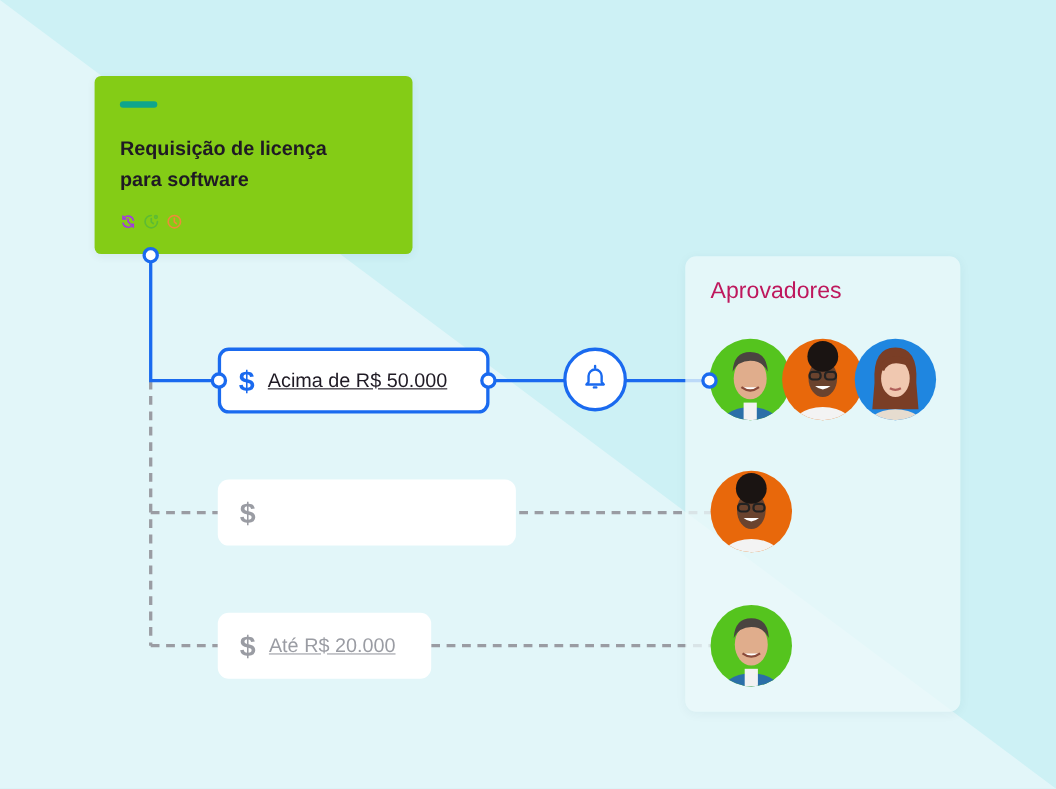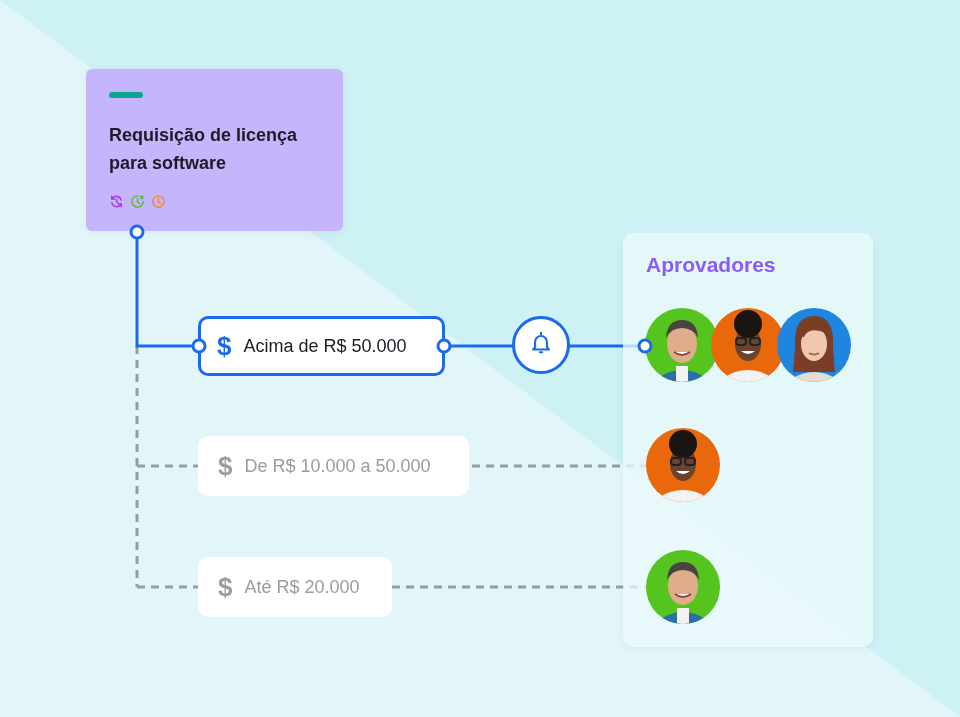--- a/index.html
+++ b/index.html
@@ -8,61 +8,62 @@
       font-family: "Liberation Sans", "DejaVu Sans", sans-serif;
       background: #e2f6f9;
     }
     .bg-tri {
       position: absolute; left: 0; top: 0; width: 960px; height: 717px;
       background: #cdf1f5;
       clip-path: polygon(0 0, 960px 0, 960px 717px);
     }
     .card {
       position: absolute; left: 86px; top: 69px; width: 257px; height: 162px;
-      background: #c4b5fd; border-radius: 6px;
+      background: #84cc16; border-radius: 6px;
       box-shadow: 0 2px 8px rgba(0,60,80,0.06);
+      padding-left: 32px;
     }
     .card .accent {
       position: absolute; left: 23px; top: 23px; width: 34px; height: 6px;
       border-radius: 3px;
     }
     .card .title {
       position: absolute; left: 23px; top: 52px; width: 220px;
       font-size: 18px; font-weight: bold; line-height: 28px; color: #1f1a24;
     }
     .card .icons { position: absolute; left: 23px; top: 125px; display: flex; gap: 6px; }
     .card .icons span { width: 15px; height: 15px; display: block; }
 
     svg.lines { position: absolute; left: 0; top: 0; width: 960px; height: 717px; }
 
     .pill {
       position: absolute; background: #fff; border-radius: 10px;
       display: flex; align-items: center; box-sizing: border-box;
     }
     .pill .dollar { font-weight: bold; font-size: 26px; margin-right: 12px; margin-left: 20px; }
-    .pill .label { font-size: 18px; }
+    .pill .label { font-size: 18px; text-decoration: underline; }
     .pill.active { border: 3px solid #1a6aef; }
     .pill.active .dollar { color: #1a6aef; margin-left: 16px; }
     .pill.active .label { color: #1f1a24; }
     .pill.inactive .dollar { color: #9a9ca3; }
     .pill.inactive .label { color: #9a9ca3; }
 
     .bell {
       position: absolute; left: 512px; top: 316px; width: 58px; height: 58px;
       border-radius: 50%; background: #fff; border: 3px solid #1a6aef;
       box-sizing: border-box; display: flex; align-items: center; justify-content: center;
     }
 
     .panel {
       position: absolute; left: 623px; top: 233px; width: 250px; height: 414px;
       border-radius: 10px; background: rgba(235, 248, 250, 0.78);
       box-shadow: 0 2px 10px rgba(0,60,80,0.05);
     }
     .panel .ptitle {
-      position: absolute; left: 23px; top: 20px; font-size: 21px; font-weight: bold; color: #8b5cf6;
+      position: absolute; left: 23px; top: 20px; font-size: 21px; font-weight: normal; color: #be185d;
     }
     .avatar {
       position: absolute; width: 74px; height: 74px; border-radius: 50%;
       overflow: hidden;
     }
     .avatar svg { display: block; }
   </style>
 </head>
 <body>
 
@@ -113,21 +114,20 @@
   <circle cx="137" cy="232" r="6" fill="#fff" stroke="#1a6aef" stroke-width="3"></circle>
 </svg>
 
 <div class="pill active" style="left:198px; top:316px; width:247px; height:60px;">
   <span class="dollar">$</span>
   <span class="label">Acima de R$ 50.000</span>
 </div>
 
 <div class="pill inactive" style="left:198px; top:436px; width:271px; height:60px;">
   <span class="dollar">$</span>
-  <span class="label">De R$ 10.000 a 50.000</span>
 </div>
 
 <div class="pill inactive" style="left:198px; top:557px; width:194px; height:60px;">
   <span class="dollar">$</span>
   <span class="label">Até R$ 20.000</span>
 </div>
 
 <div class="bell">
   <span>
     <svg width="26" height="26" viewBox="0 0 24 24" fill="none" stroke="#1a6aef" stroke-width="2" stroke-linecap="round" stroke-linejoin="round">

